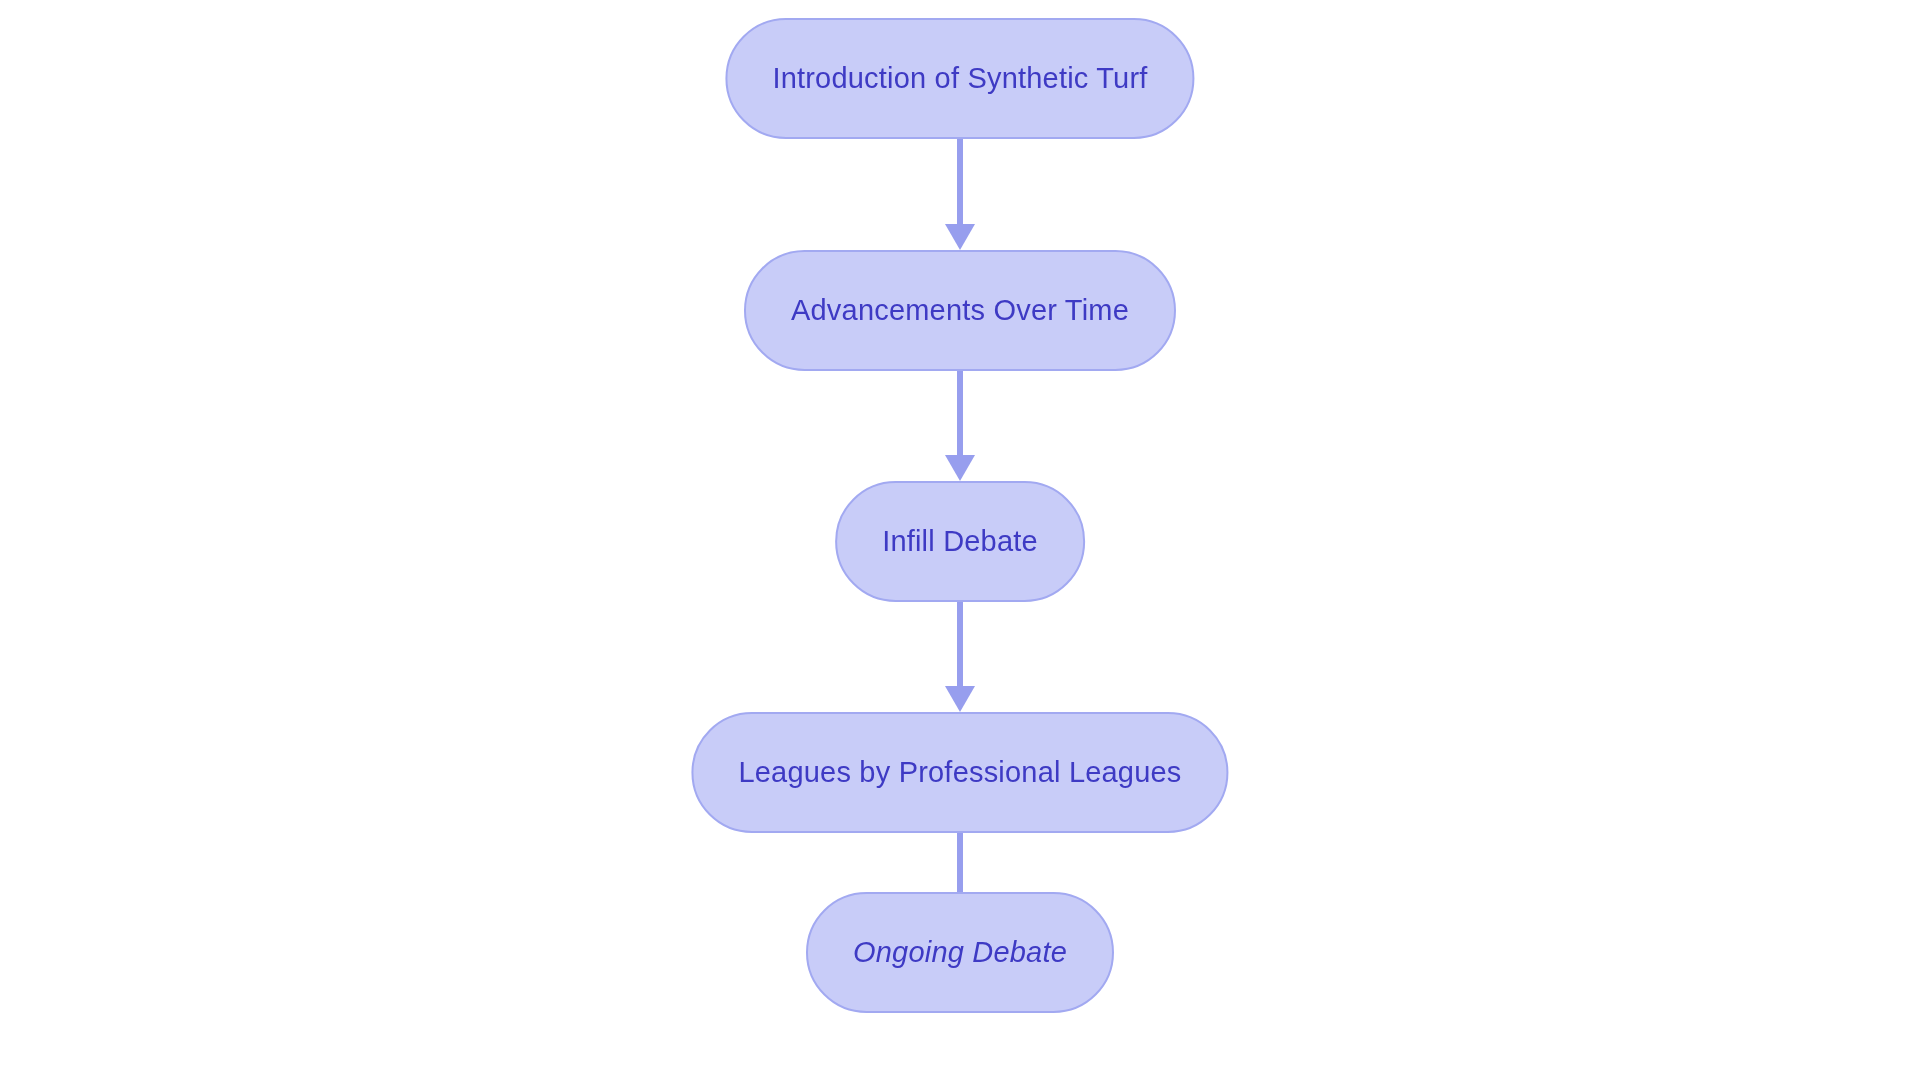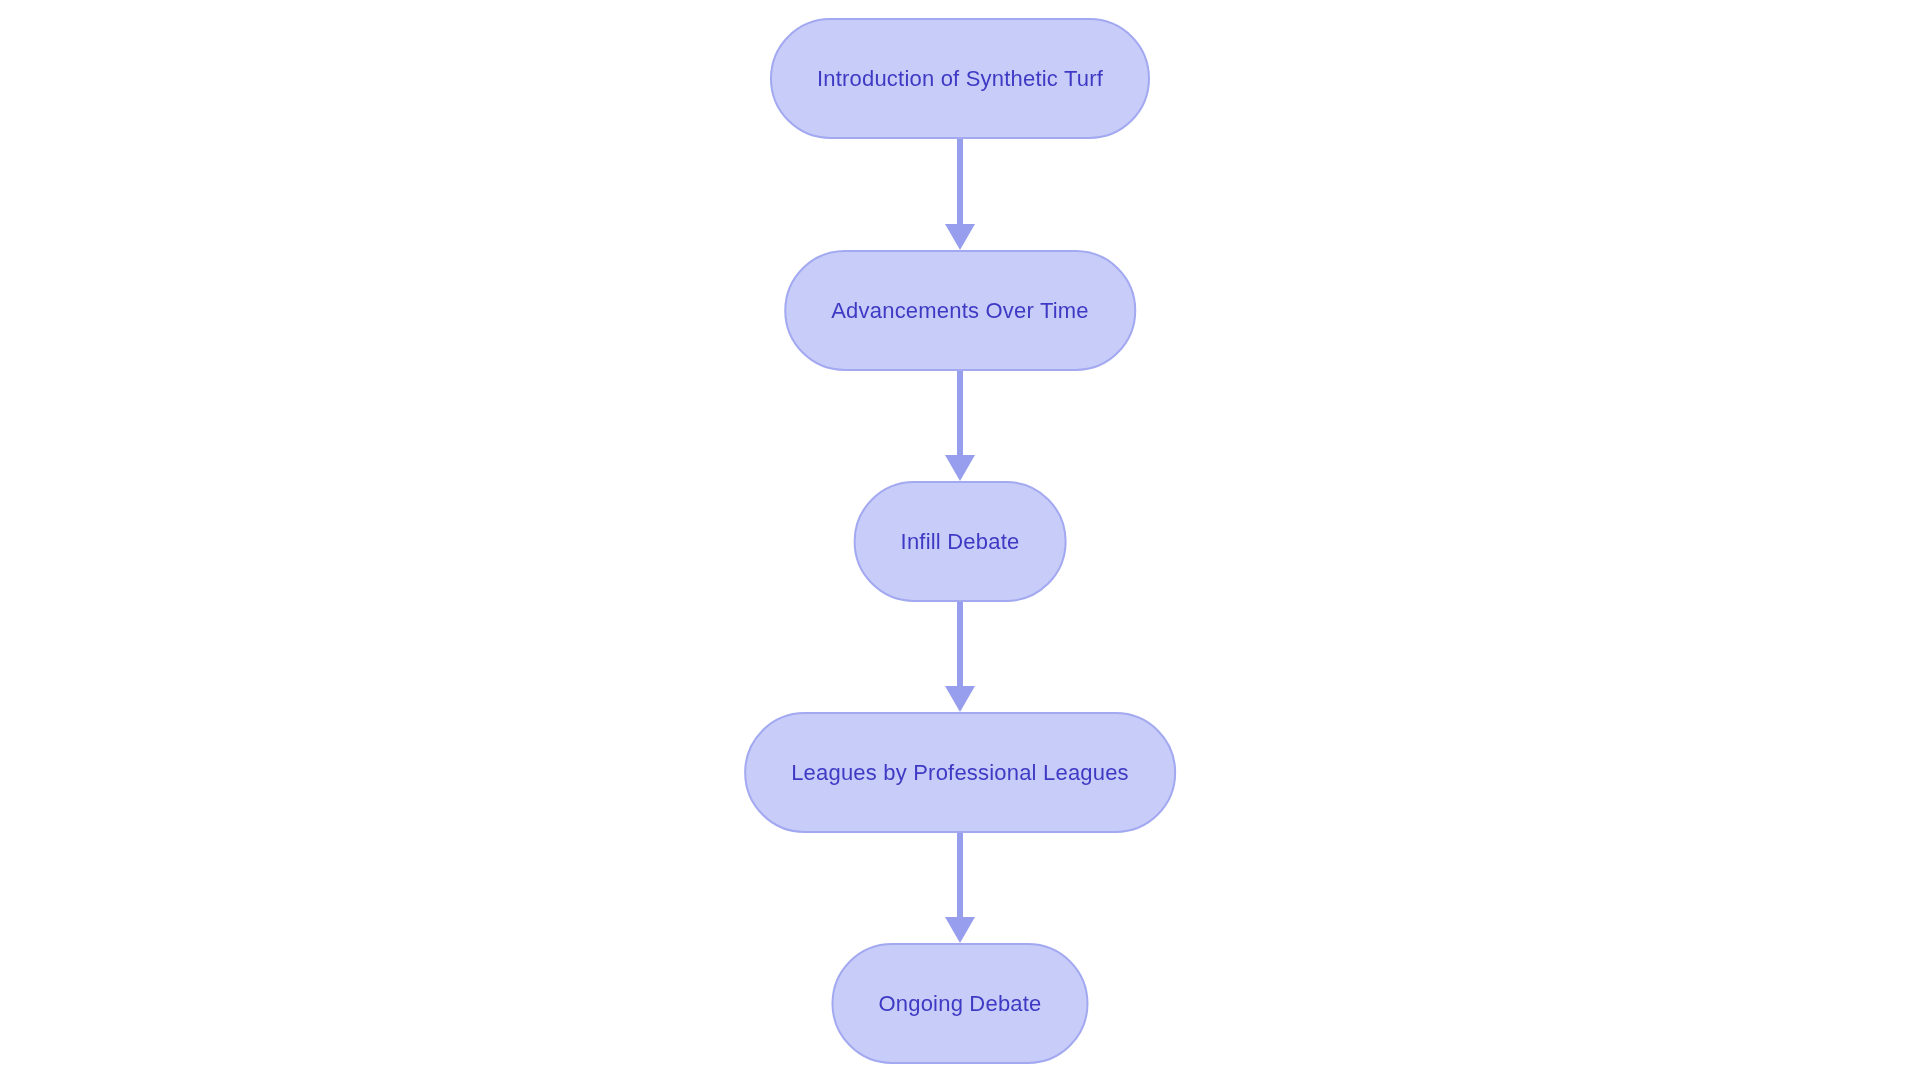--- a/index.html
+++ b/index.html
@@ -25,32 +25,32 @@
     position:absolute;
     left:50%;
     transform:translateX(-50%);
     height:121px;
     width:max-content;
     padding:0 45px;
     border-radius:60.5px;
     background:var(--node-fill);
     border:2px solid var(--node-border);
     color:var(--node-text);
-    font-size:22px;
+    font-size:29px;
     letter-spacing:0.2px;
     display:flex;
     align-items:center;
     justify-content:flex-end;
     white-space:nowrap;
   }
   .n1{top:18px;}
   .n2{top:250px;}
   .n3{top:481px;}
   .n4{top:712px;}
-  .n5{top:943px;}
+  .n5{top:892px;font-style:italic;}
   .arrow{
     position:absolute;
     left:50%;
     transform:translateX(-50%);
     width:30px;
   }
   .a1{top:139px;height:111px;}
   .a2{top:371px;height:110px;}
   .a3{top:602px;height:110px;}
   .a4{top:833px;height:110px;}

